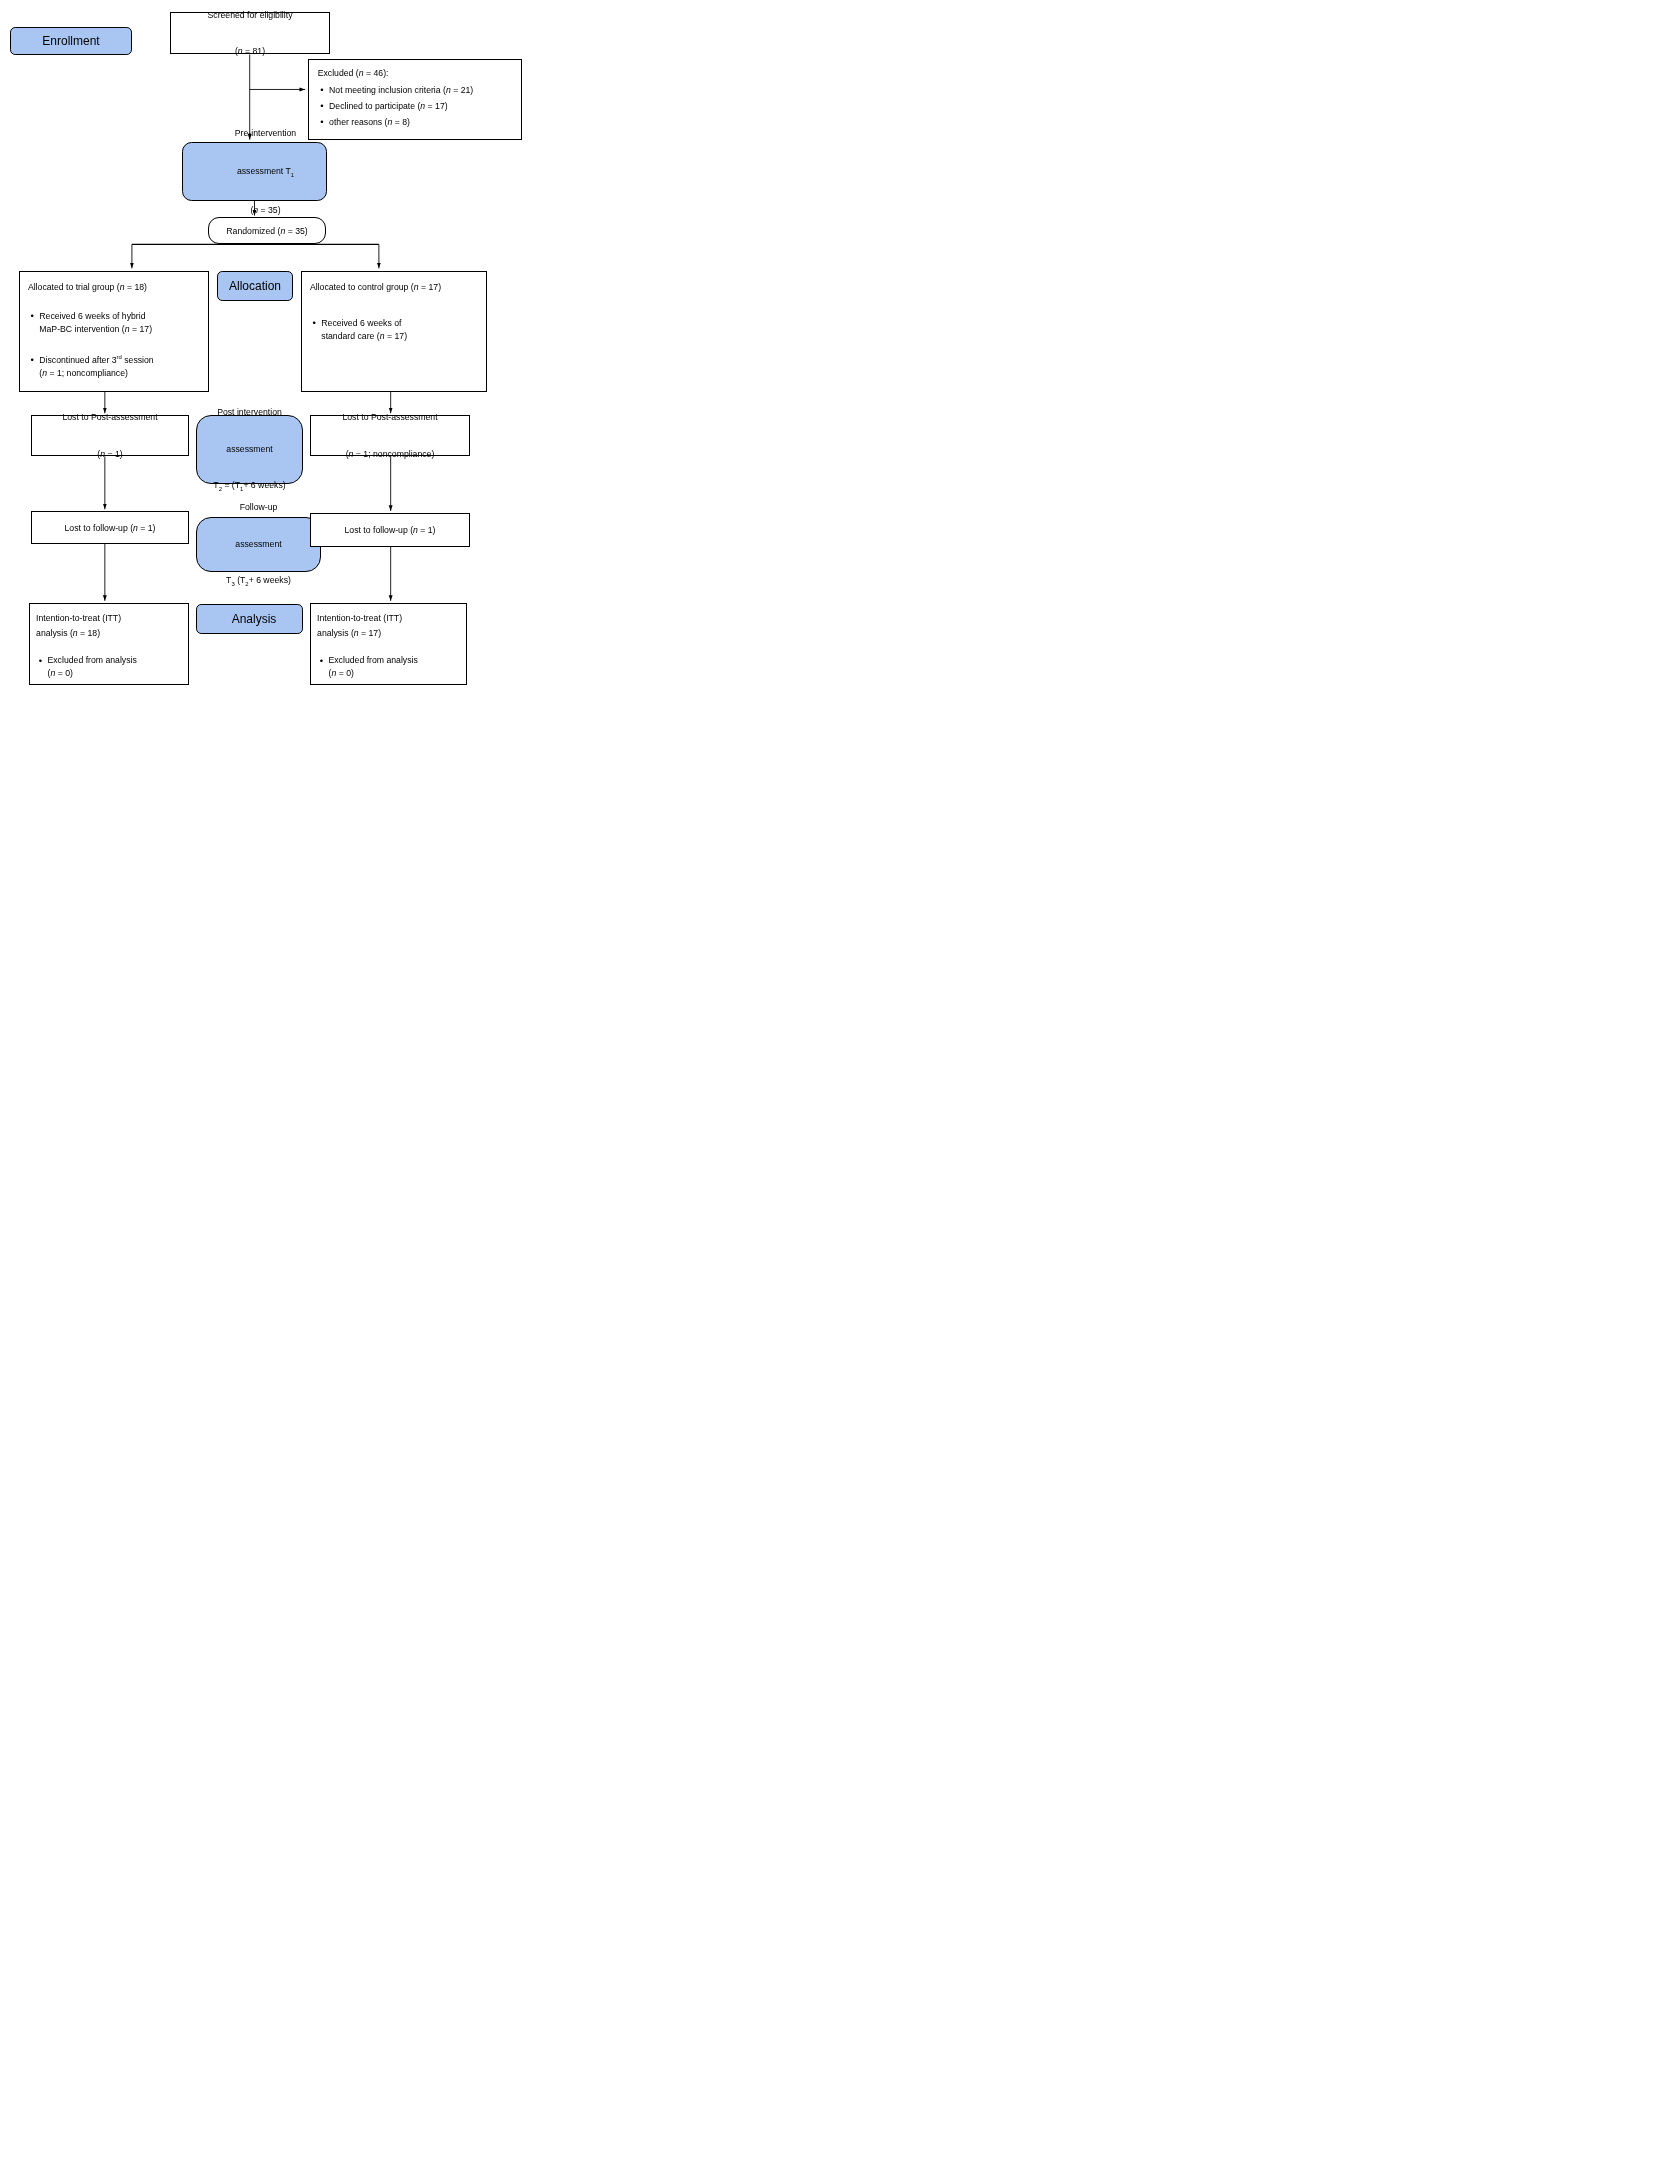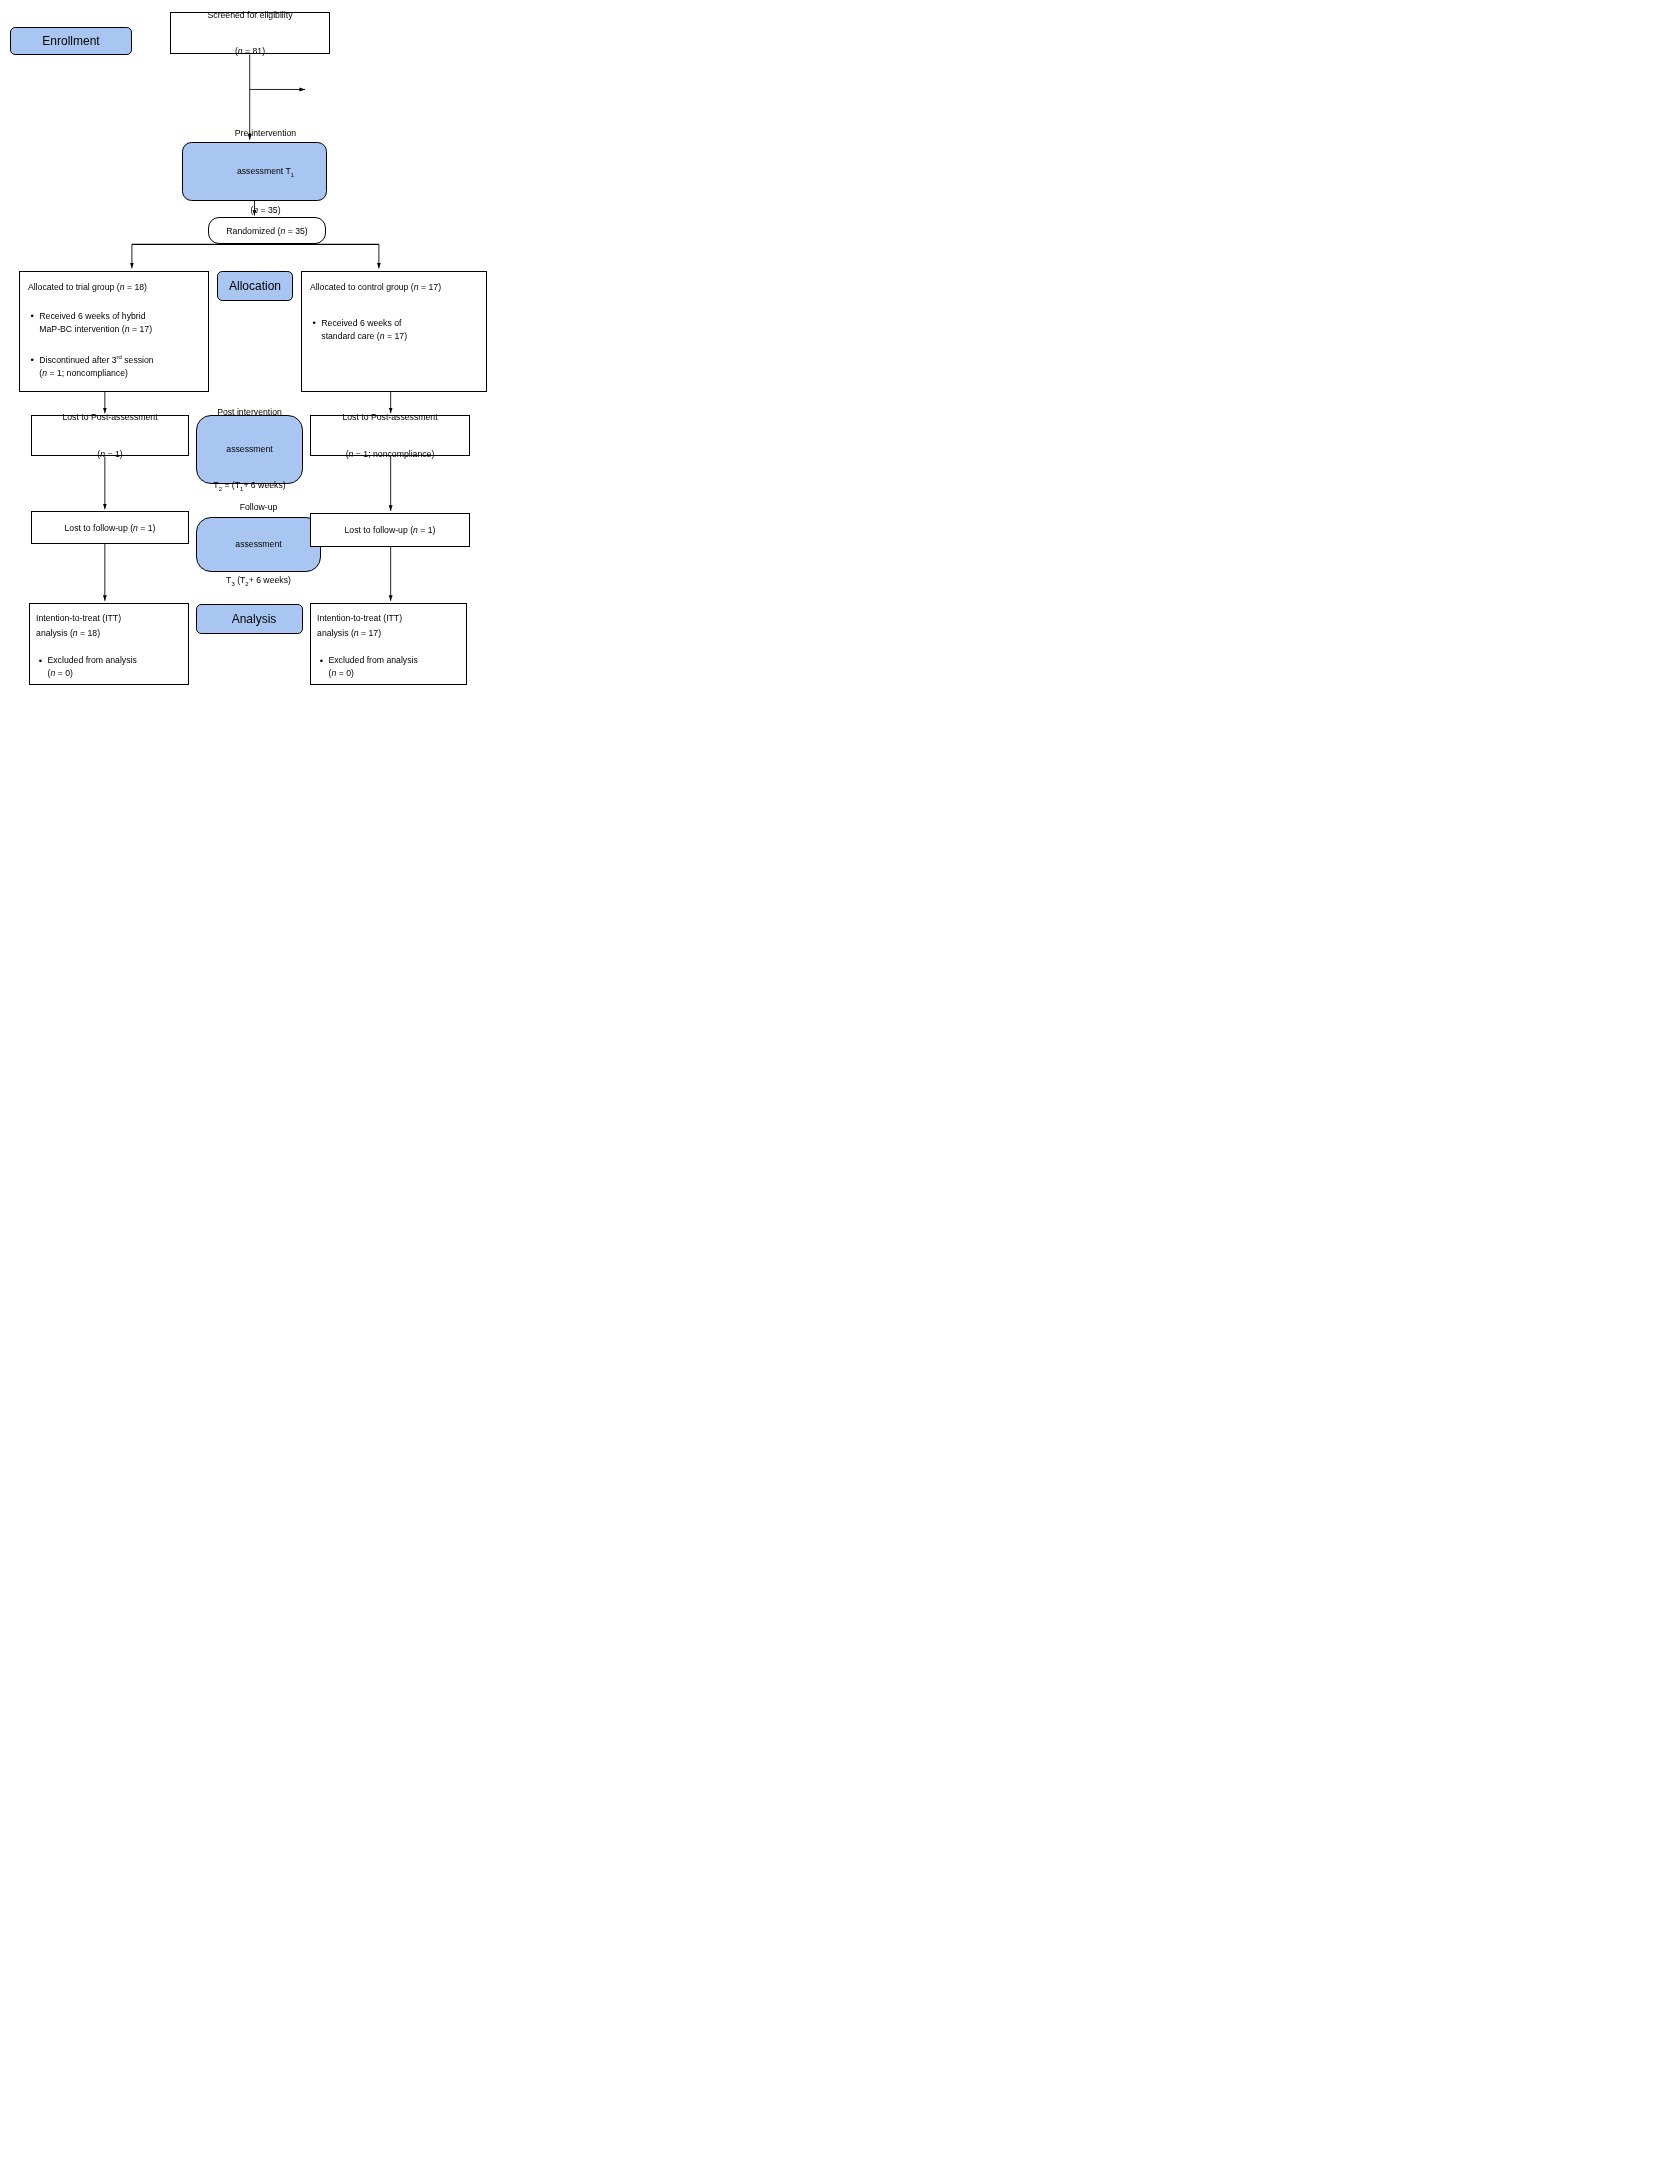--- a/index.html
+++ b/index.html
@@ -62,20 +62,30 @@
 
   <div class="box blue r12 center-v center-h stage-label" style="left:10px; top:27px; width:122px; height:28px;">
     <p>Enrollment</p>
   </div>
 
   <div class="box center-v center-h txt gap" style="left:170px; top:12.2px; width:160px; height:42px;">
     <p>Screened for eligibility</p>
     <p>(<i>n</i> = 81)</p>
   </div>
 
+  <div class="box" style="left:308px; top:59px; width:214px; height:81px;">
+    <div class="excluded-inner">
+      <p class="title">Excluded (<i>n</i> = 46):</p>
+      <ul class="bullets">
+          <li>Not meeting inclusion criteria (<i>n</i> = 21)</li>
+          <li>Declined to participate (<i>n</i> = 17)</li>
+          <li>other reasons (<i>n</i> = 8)</li>
+        </ul>
+    </div>
+  </div>
 
   <div class="box blue r20 center-v center-h txt gap3" style="left:182px; top:142px; width:145px; height:59px;">
     <p>Pre-intervention</p>
     <p>assessment T<sub>1</sub></p>
     <p>(<i>n</i> = 35)</p>
   </div>
 
   <div class="box center-v center-h txt" style="left:208px; top:217px; width:118px; height:27px;border-radius:11px;">
     <p>Randomized (<i>n</i> = 35)</p>
   </div>

